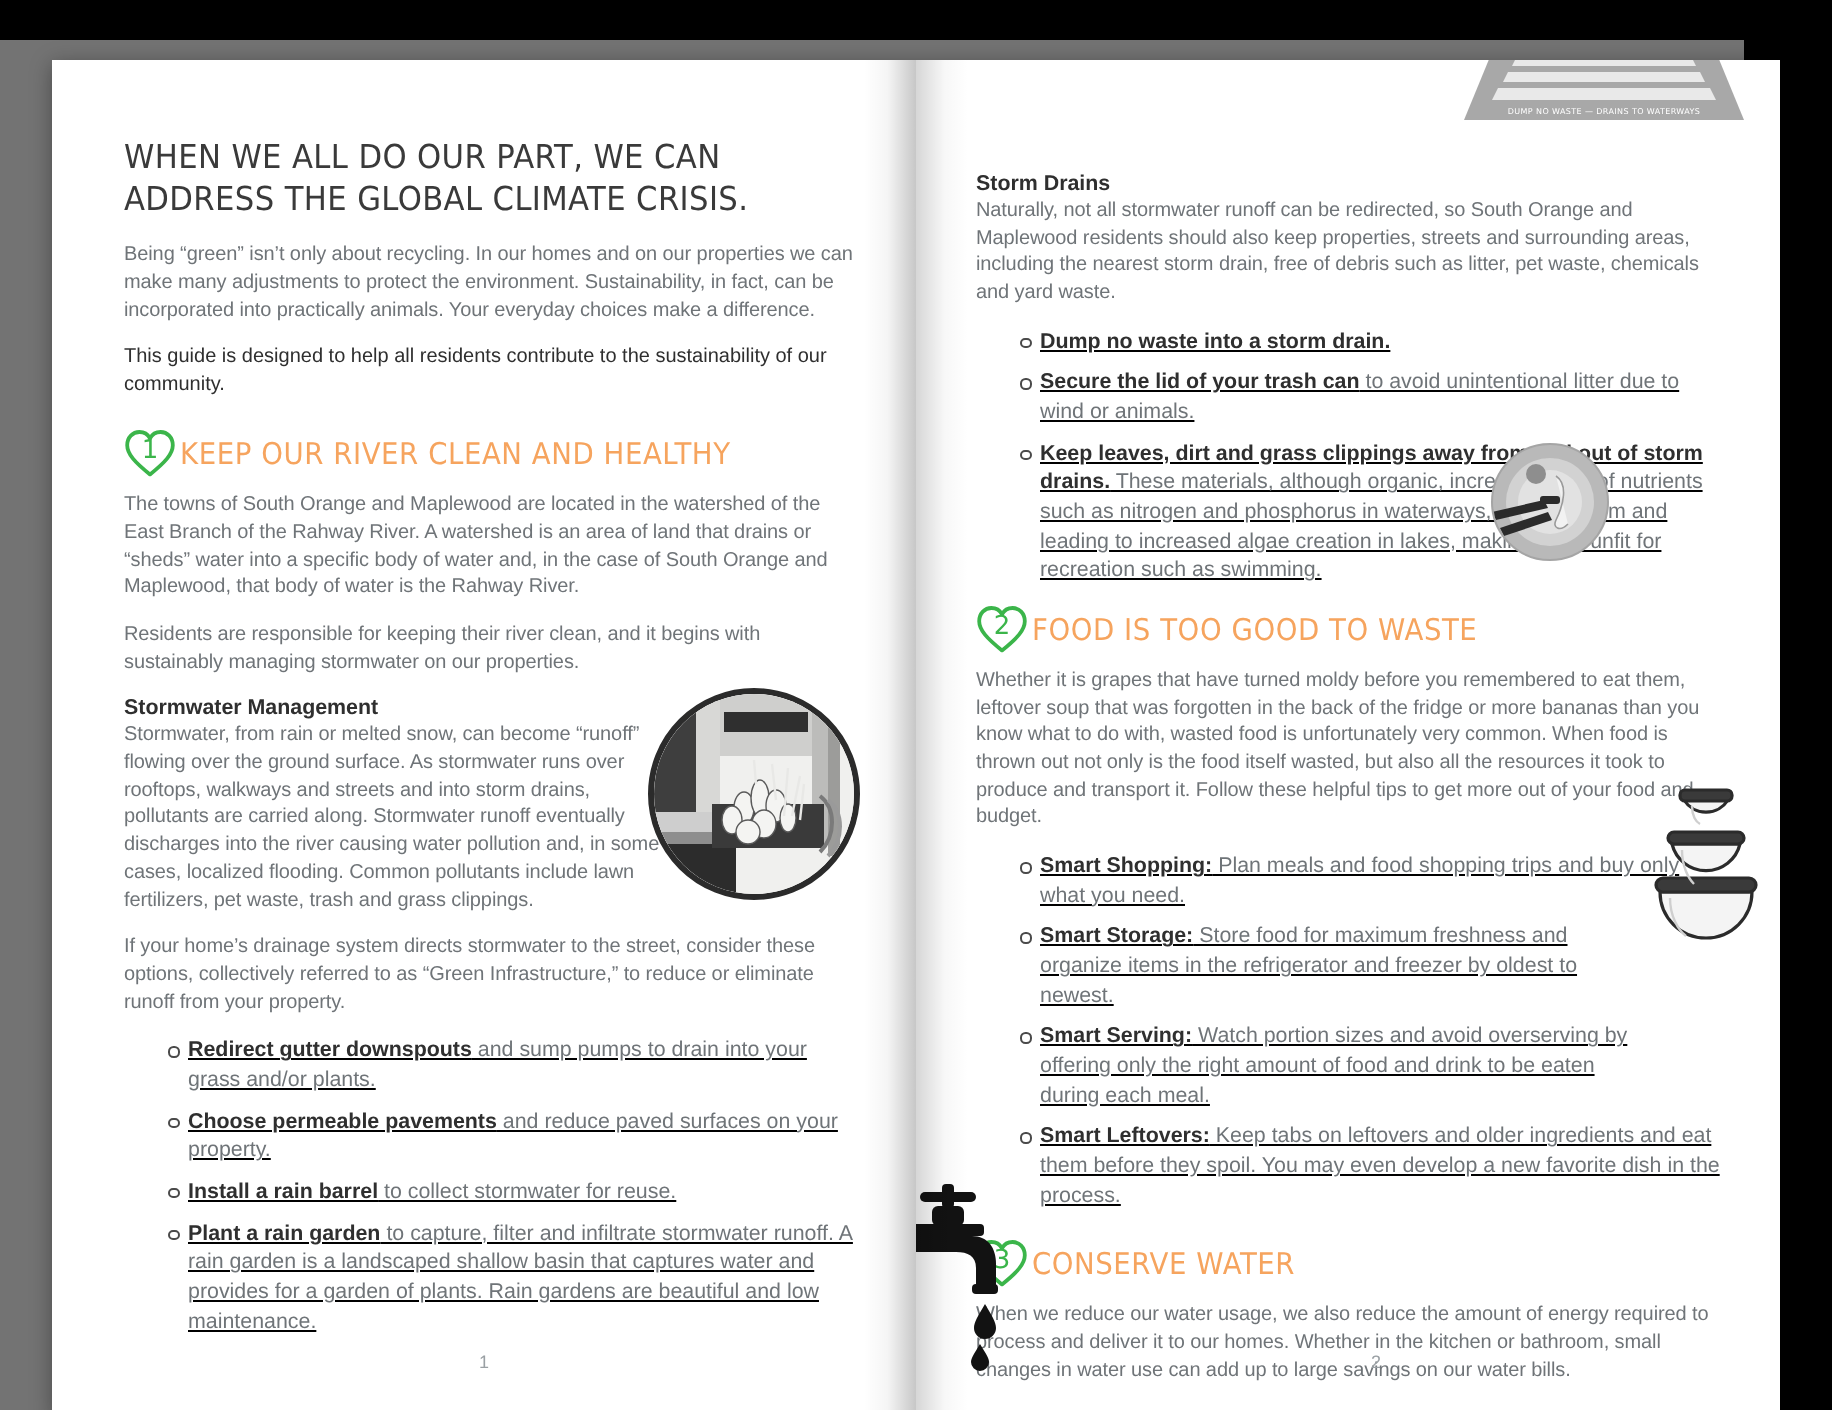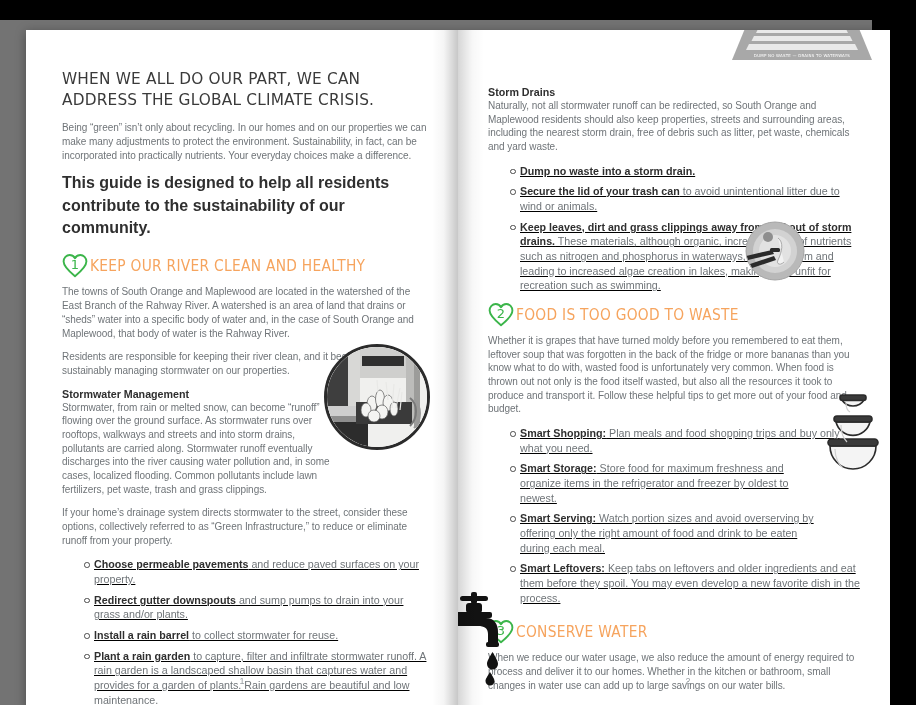--- a/index.html
+++ b/index.html
@@ -78,24 +78,24 @@
     transform-origin: left center;
   }
   .body-text {
     font-size: 10px;
     line-height: 1.37;
     color: #6f7478;
     margin: 0 0 10px 0;
     letter-spacing: -0.05px;
   }
   .lead-bold {
-    font-size: 16px;
+    font-size: 10px;
     line-height: 1.4;
     color: #2f2f2f;
-    font-weight: bold;
+    font-weight: normal;
     margin: 0 0 14px 0;
   }
   .subhead {
     font-size: 10.7px;
     font-weight: bold;
     color: #2f2f2f;
     margin: 0 0 1px 0;
   }
 
   
@@ -259,21 +259,21 @@
 <body>
 
 <div id="viewer">
 
   <div id="book">
 
     <div class="page page-left">
 
       <h1 class="display-title">When we all do our part, we can address the global climate crisis.</h1>
 
-      <p class="body-text">Being “green” isn’t only about recycling. In our homes and on our properties we can make many adjustments to protect the environment. Sustainability, in fact, can be incorporated into practically nutrients. Your everyday choices make a difference.</p>
+      <p class="body-text">Being “green” isn’t only about recycling. In our homes and on our properties we can make many adjustments to protect the environment. Sustainability, in fact, can be incorporated into practically animals. Your everyday choices make a difference.</p>
 
       <p class="lead-bold">This guide is designed to help all residents contribute to the sustainability of our community.</p>
 
       <div class="section-head">
         <span class="heart-badge">
           <svg viewBox="0 0 26 25" xmlns="http://www.w3.org/2000/svg">
             <path d="M13 23.2 C 5.5 17.2, 1.6 13, 1.6 8.6 C 1.6 4.7, 4.4 2, 7.7 2 C 10 2, 12 3.3, 13 5.2 C 14 3.3, 16 2, 18.3 2 C 21.6 2, 24.4 4.7, 24.4 8.6 C 24.4 13, 20.5 17.2, 13 23.2 Z" fill="none" stroke="#3bb54a" stroke-width="1.9" stroke-linejoin="round"></path>
           </svg>
           <span class="heart-num">1</span>
         </span>
@@ -284,22 +284,22 @@
 
       <p class="body-text">Residents are responsible for keeping their river clean, and it begins with sustainably managing stormwater on our properties.</p>
 
       <h3 class="subhead">Stormwater Management</h3>
 
       <p class="body-text" style="width:270px;">Stormwater, from rain or melted snow, can become “runoff” flowing over the ground surface. As stormwater runs over rooftops, walkways and streets and into storm drains, pollutants are carried along. Stormwater runoff eventually discharges into the river causing water pollution and, in some cases, localized flooding. Common pollutants include lawn fertilizers, pet waste, trash and grass clippings.</p>
 
       <p class="body-text">If your home’s drainage system directs stormwater to the street, consider these options, collectively referred to as “Green Infrastructure,” to reduce or eliminate runoff from your property.</p>
 
       <ul class="bullets">
+        <li><b>Redirect gutter downspouts</b> and sump pumps to drain into your grass and/or plants.</li>
         <li><b>Choose permeable pavements</b> and reduce paved surfaces on your property.</li>
-        <li><b>Redirect gutter downspouts</b> and sump pumps to drain into your grass and/or plants.</li>
         <li><b>Install a rain barrel</b> to collect stormwater for reuse.</li>
         <li><b>Plant a rain garden</b> to capture, filter and infiltrate stormwater runoff. A rain garden is a landscaped shallow basin that captures water and provides for a garden of plants. Rain gardens are beautiful and low maintenance.</li>
       </ul>
 
       <div class="fig fig-raingarden">
         <svg viewBox="0 0 110 110" xmlns="http://www.w3.org/2000/svg">
           <defs>
             <clipPath id="rgClip">
                 <circle cx="55" cy="55" r="50"></circle>
               </clipPath>

